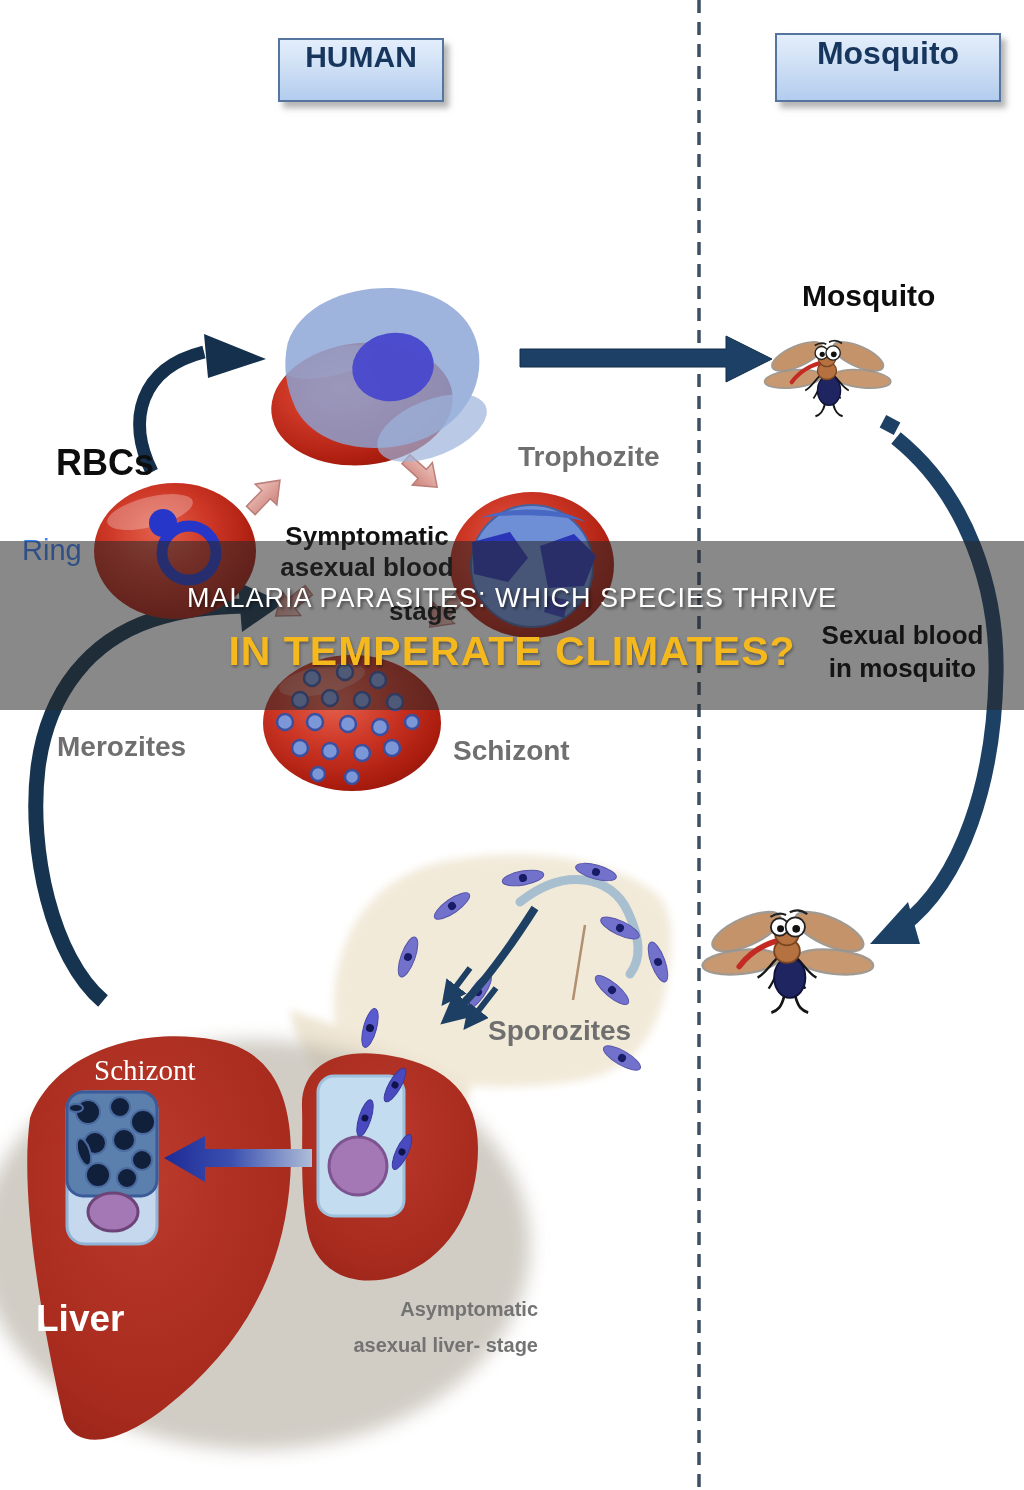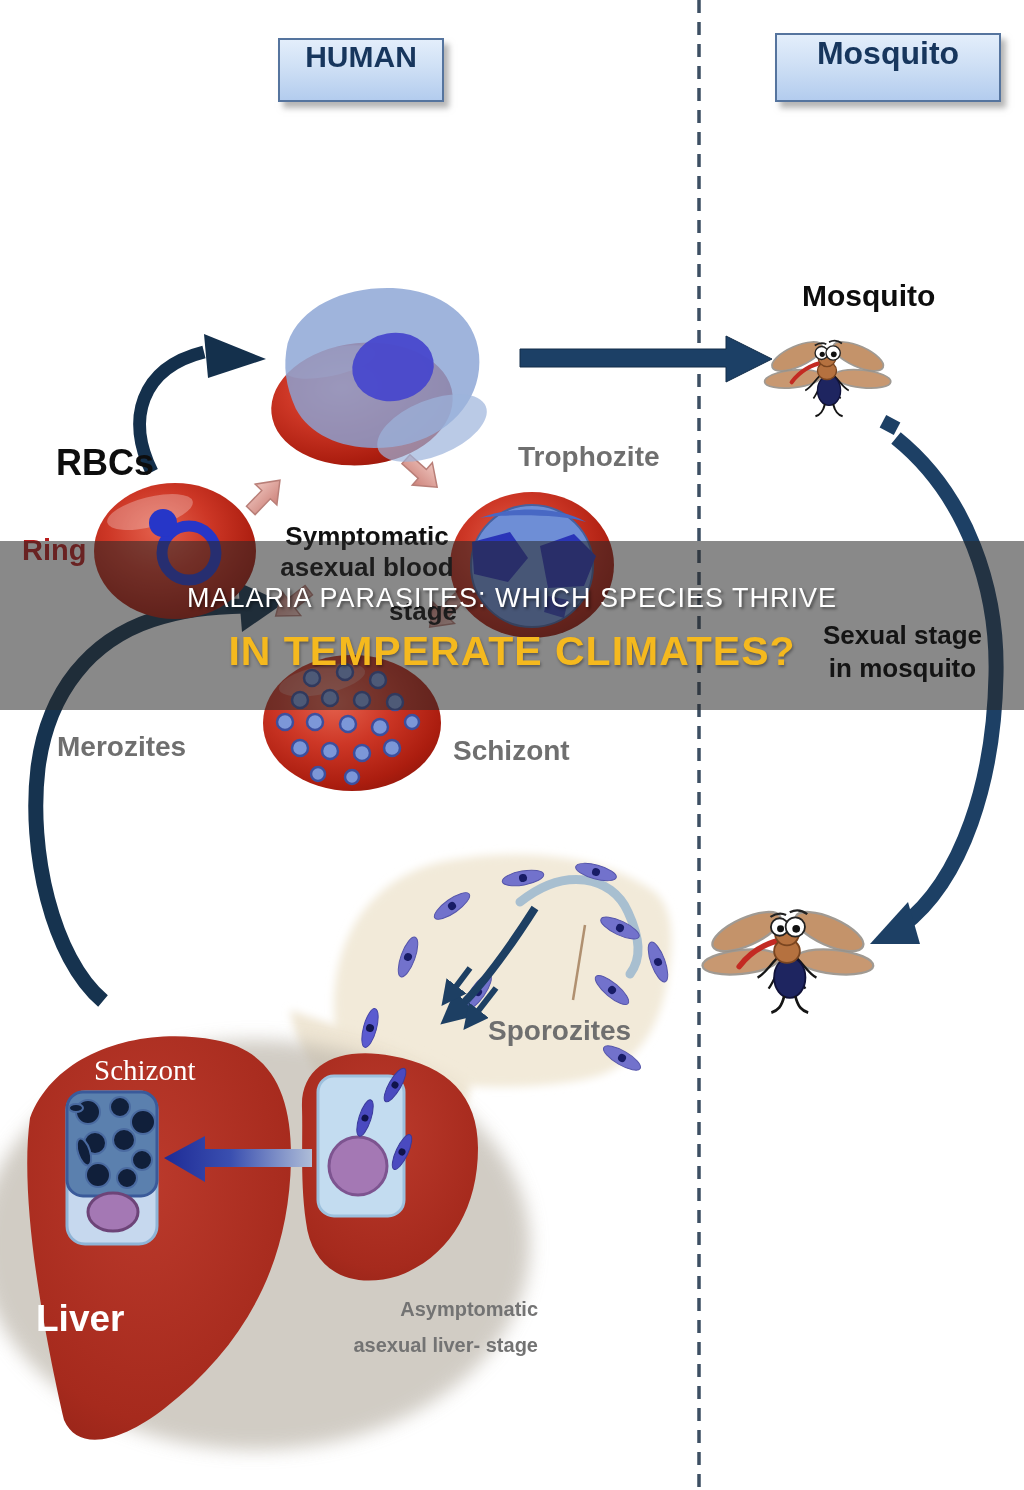--- a/index.html
+++ b/index.html
@@ -14,21 +14,21 @@
   .hdr{
     position:absolute;z-index:2;display:flex;align-items:flex-start;justify-content:center;
     background:linear-gradient(180deg,#e3eefb 0%,#cfe0f5 45%,#b3ccee 100%);
     border:2px solid #55749e;box-shadow:5px 6px 6px rgba(120,120,120,.55);
     color:#17365d;font-weight:bold;
   }
   #hdr-human{left:278px;top:38px;width:162px;height:60px;font-size:30px;}
   #hdr-mosquito{left:775px;top:33px;width:222px;height:65px;font-size:32px;}
   #lbl-gametocytes{left:278px;top:252px;font-size:30px;}
   #lbl-rbcs{left:56px;top:442px;font-size:36px;}
-  #lbl-ring{left:22px;top:534px;font-size:29px;font-weight:bold;color:#b91c1c;}
+  #lbl-ring{left:22px;top:534px;font-size:29px;font-weight:normal;color:#3b82f6;}
   #lbl-bloodstage{left:277px;top:521px;width:180px;text-align:center;font-size:26px;font-weight:bold;color:#111;line-height:31px;}
   #lbl-bloodstage-3{position:absolute;left:0;top:75px;width:180px;text-align:right;}
   #lbl-trophozite{left:518px;top:441px;font-size:28px;}
   #lbl-mosquito-top{left:802px;top:279px;font-size:30px;}
   #lbl-merozites{left:57px;top:731px;font-size:28px;}
   #lbl-schizont-blood{left:453px;top:735px;font-size:28px;}
   #lbl-sporozites{left:488px;top:1015px;font-size:28px;}
   #lbl-liver-schizont{left:94px;top:1054px;font-size:29px;color:#fff;font-family:"Liberation Serif","DejaVu Serif",serif;z-index:2;}
   #lbl-liver{left:36px;top:1298px;font-size:37px;font-weight:bold;color:#fff;}
   #lbl-liverstage{left:292px;top:1291px;width:246px;text-align:right;font-size:20px;font-weight:bold;color:#737373;line-height:36px;}
@@ -313,17 +313,17 @@
     <div>Asymptomatic</div>
     <div>asexual liver- stage</div>
   </div>
 
   <div class="band"></div>
 
   <div class="t1">MALARIA PARASITES: WHICH SPECIES THRIVE</div>
   <div class="t2">IN TEMPERATE CLIMATES?</div>
 
   <div id="lbl-sexualcycle">
-    <div>Sexual stage</div>
+    <div>Sexual blood</div>
     <div>in mosquito</div>
   </div>
 
 </div>
 
 </body></html>

